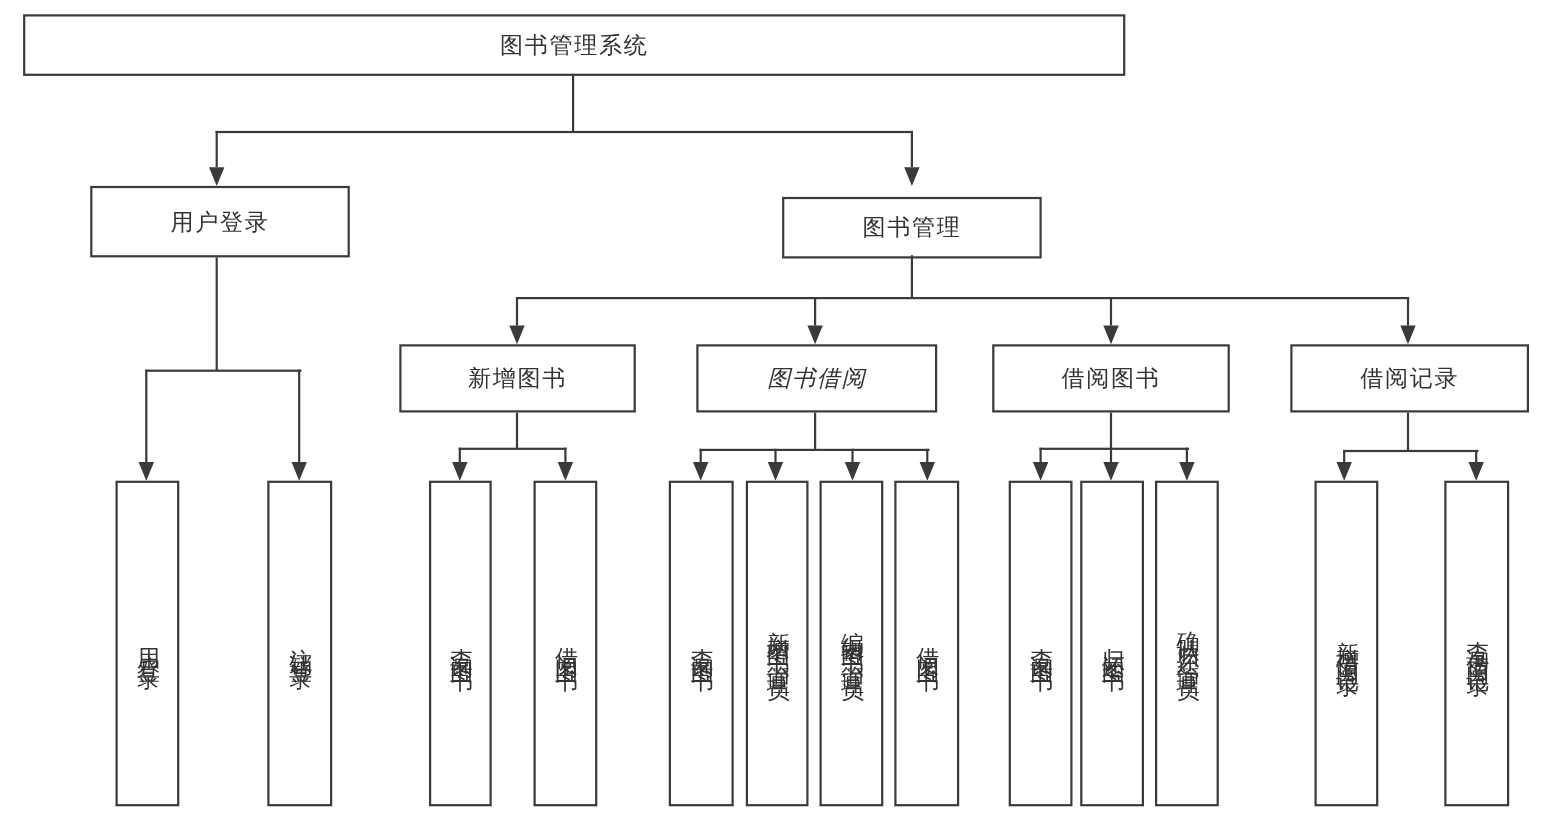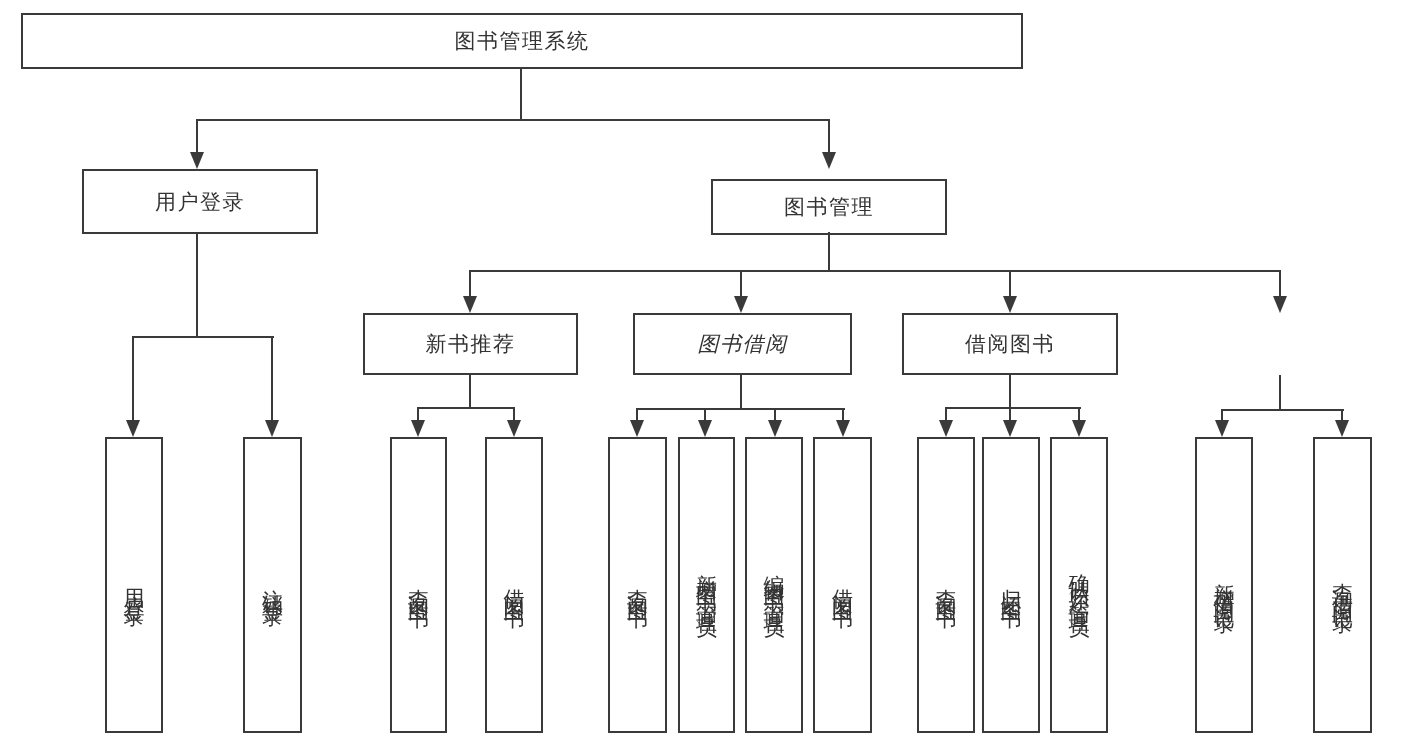--- a/index.html
+++ b/index.html
@@ -63,27 +63,30 @@
   <div class="vl" style="left:469px;top:270px;height:26px;"></div>
   <div class="ah" style="left:463px;top:296px;"></div>
   <div class="vl" style="left:740px;top:270px;height:26px;"></div>
   <div class="ah" style="left:734px;top:296px;"></div>
   <div class="vl" style="left:1009px;top:270px;height:26px;"></div>
   <div class="ah" style="left:1003px;top:296px;"></div>
   <div class="vl" style="left:1279px;top:270px;height:26px;"></div>
   <div class="ah" style="left:1273px;top:296px;"></div>
 
   <div class="box h-node" style="left:363px;top:313px;width:215px;height:62px;">
-    <span>新书推荐</span>
+    <span>新增图书</span>
   </div>
   <div class="box h-node" style="left:633px;top:313px;width:219px;height:62px;font-style:italic;">
     <span>图书借阅</span>
   </div>
   <div class="box h-node" style="left:902px;top:313px;width:216px;height:62px;">
     <span>借阅图书</span>
+  </div>
+  <div class="box h-node" style="left:1173px;top:313px;width:217px;height:62px;">
+    <span>借阅记录</span>
   </div>
 
   <div class="vl" style="left:469px;top:375px;height:33px;"></div>
   <div class="hl" style="left:417px;top:407px;width:98px;"></div>
   <div class="vl" style="left:417px;top:407px;height:13px;"></div>
   <div class="ah" style="left:411px;top:420px;"></div>
   <div class="vl" style="left:513px;top:407px;height:13px;"></div>
   <div class="ah" style="left:507px;top:420px;"></div>
 
   <div class="vl" style="left:740px;top:375px;height:34px;"></div>

